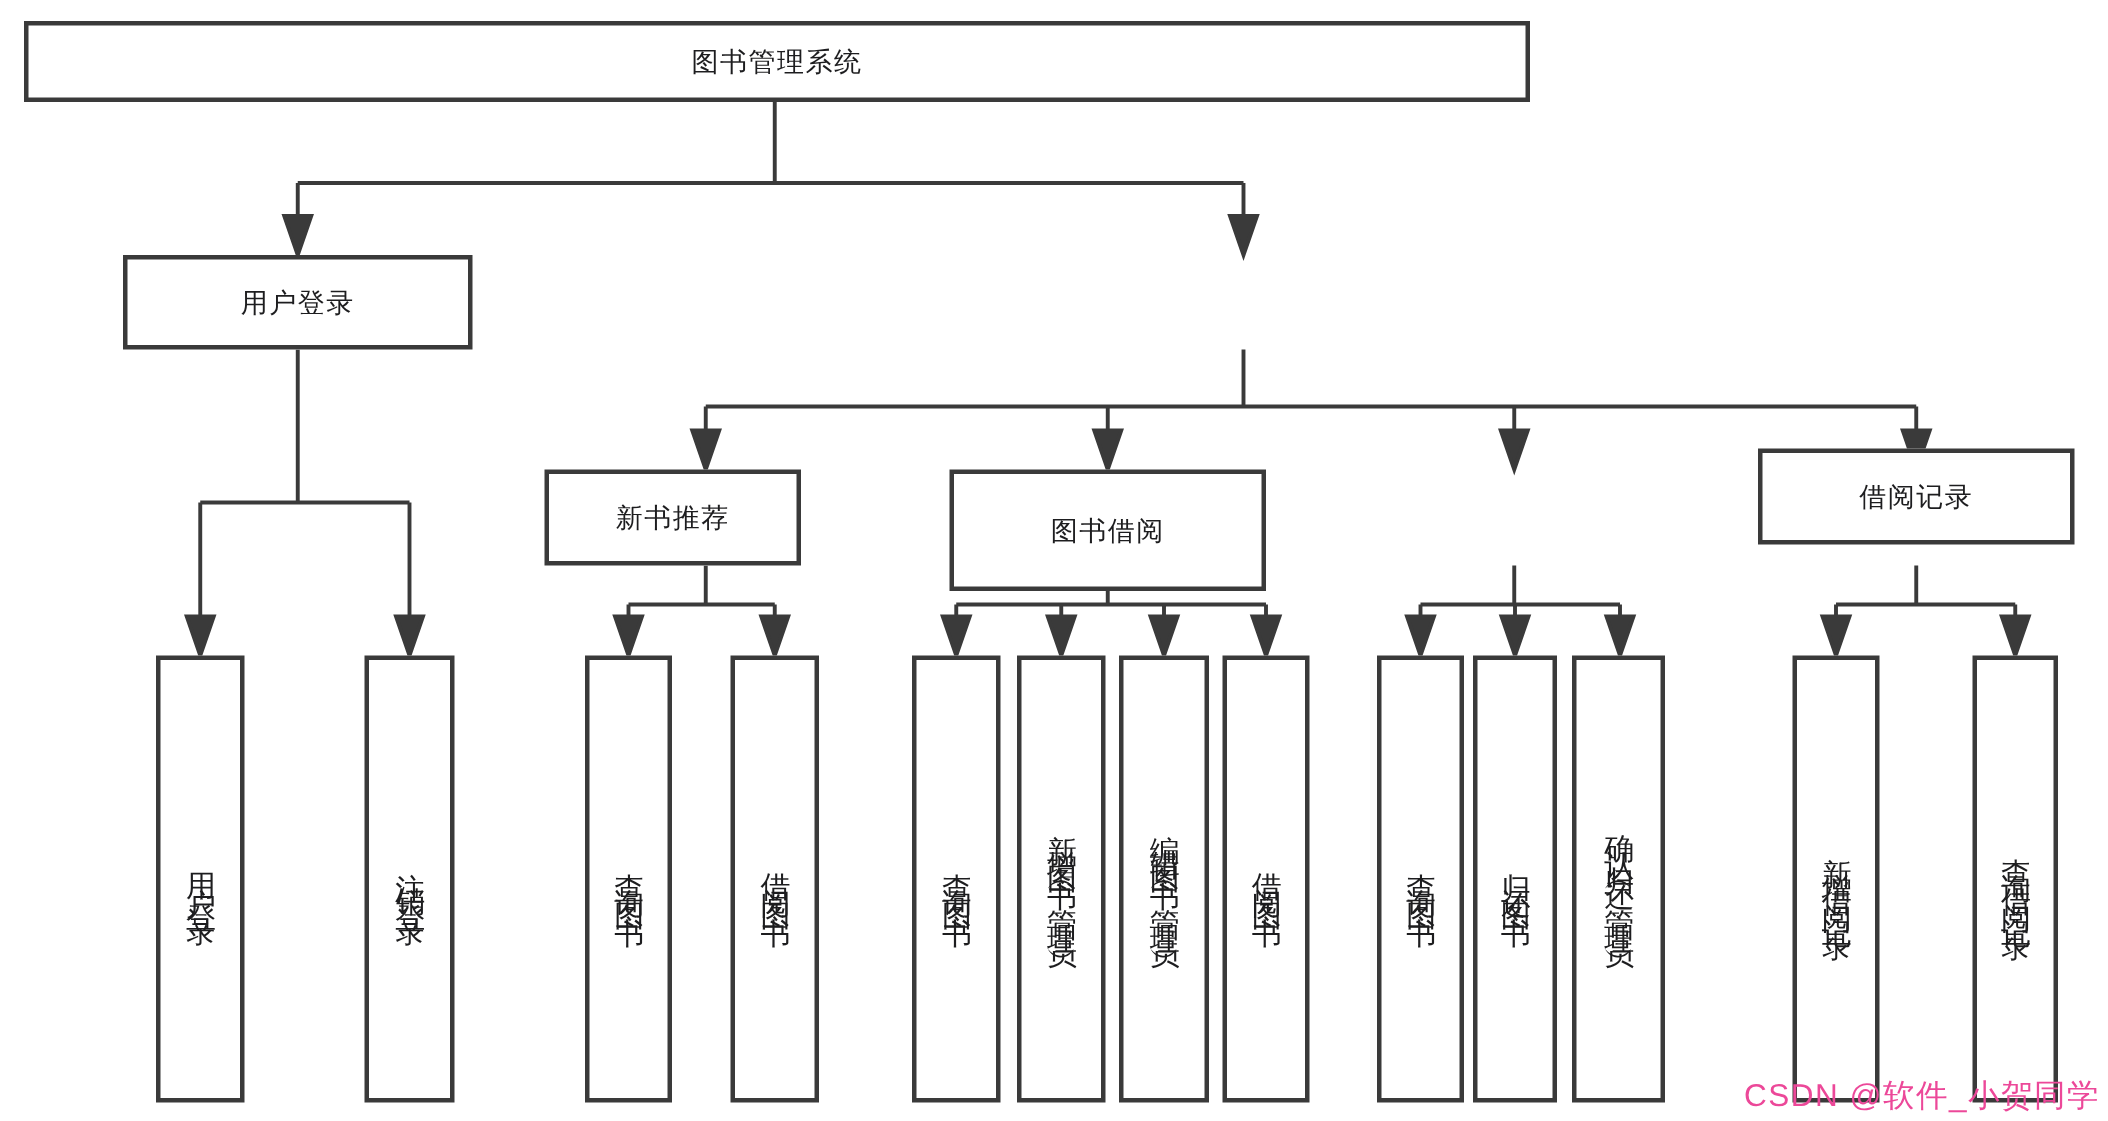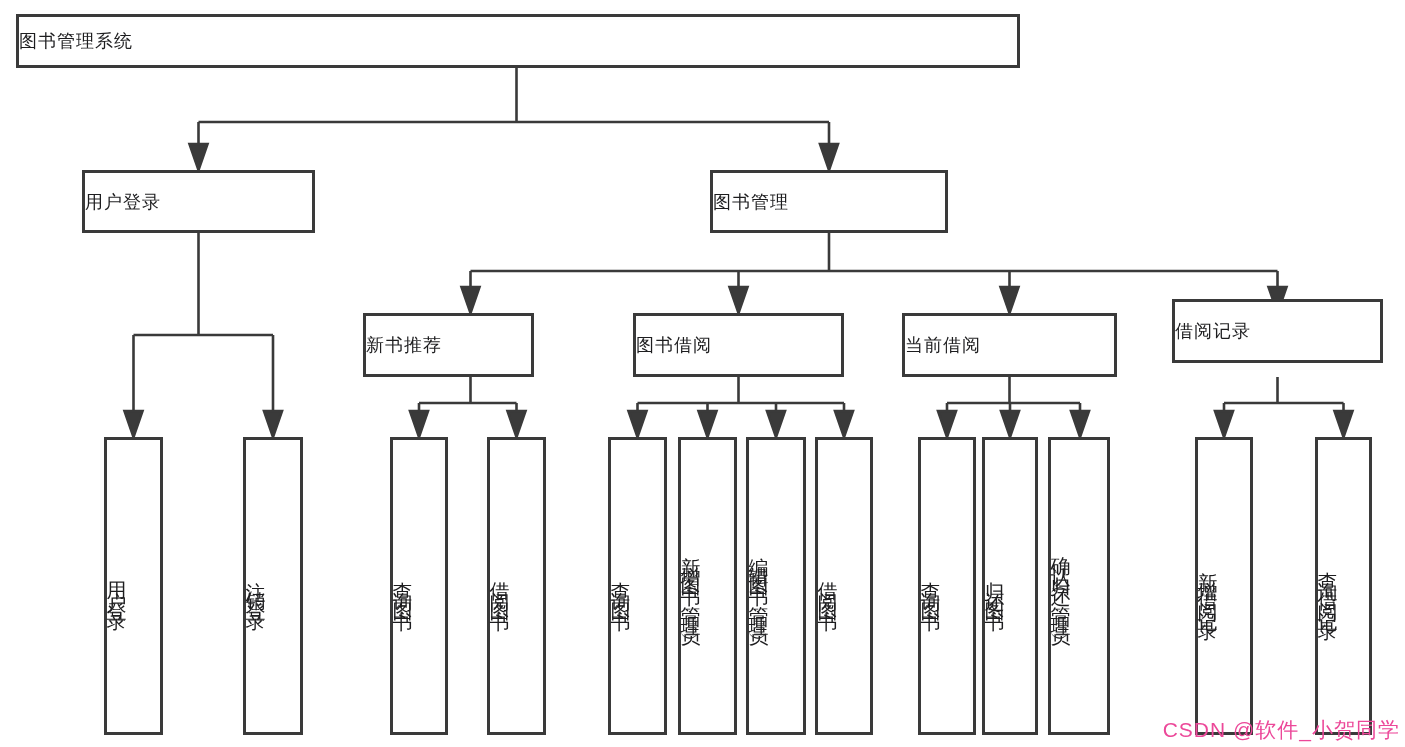--- a/index.html
+++ b/index.html
@@ -12,20 +12,21 @@
     font-family: "Liberation Sans", "DejaVu Sans", sans-serif;
   }
   #wires { position: absolute; left: 0; top: 0; }
   .hbox, .vbox {
     position: absolute;
     box-sizing: border-box;
     background: #ffffff;
     border: 3px solid #3a3a3a;
     display: flex;
     align-items: center;
+    justify-content: center;
   }
   .hlabel {
     font-size: 18px;
     color: #1d1d1f;
     letter-spacing: 1px;
     white-space: nowrap;
   }
   .vlabel {
     writing-mode: vertical-rl;
     text-orientation: mixed;
@@ -102,32 +103,26 @@
     </g>
   </svg>
 
   <div class="hbox" style="left:16px; top:14px; width:1004px; height:54px">
     <span class="hlabel">图书管理系统</span>
   </div>
 
   <div class="hbox" style="left:82px; top:170px; width:233px; height:63px">
     <span class="hlabel">用户登录</span>
   </div>
-  <div class="hbox" style="left:710px; top:170px; width:238px; height:63px">
-    <span class="hlabel">图书管理</span>
-  </div>
 
   <div class="hbox" style="left:363px; top:313px; width:171px; height:64px">
     <span class="hlabel">新书推荐</span>
   </div>
-  <div class="hbox" style="left:633px; top:313px; width:211px; height:64px">
+  <div class="hbox" style="left:633px; top:313px; width:211px; height:81px">
     <span class="hlabel">图书借阅</span>
-  </div>
-  <div class="hbox" style="left:902px; top:313px; width:215px; height:64px">
-    <span class="hlabel">当前借阅</span>
   </div>
   <div class="hbox" style="left:1172px; top:299px; width:211px; height:64px">
     <span class="hlabel">借阅记录</span>
   </div>
 
   <div class="vbox" style="left:104px; top:437px; width:59px; height:298px">
     <span class="vlabel">用户登录</span>
   </div>
   <div class="vbox" style="left:243px; top:437px; width:60px; height:298px">
     <span class="vlabel">注销登录</span>

